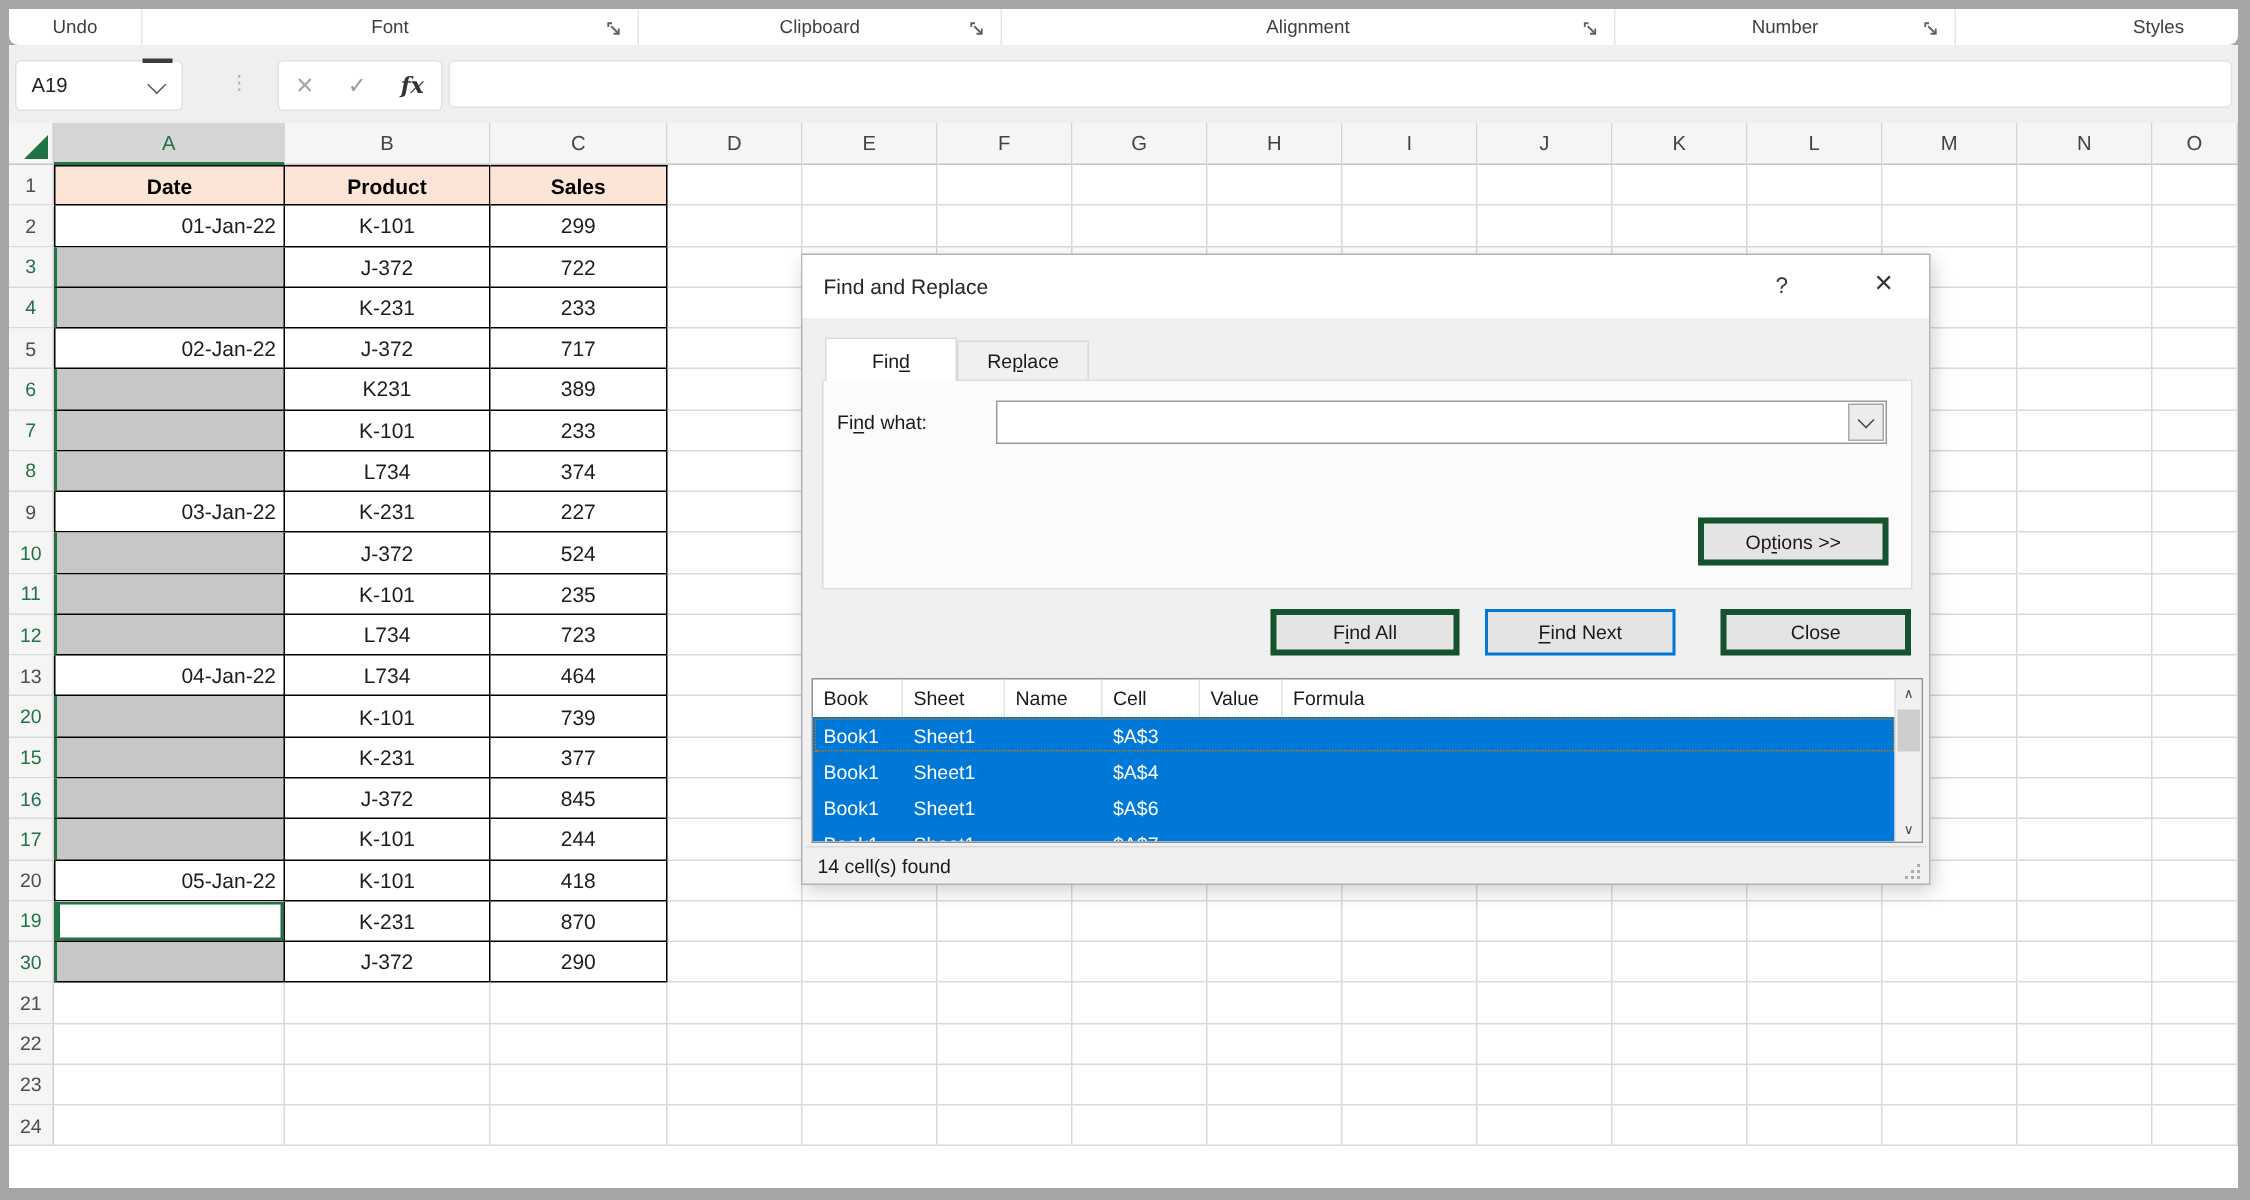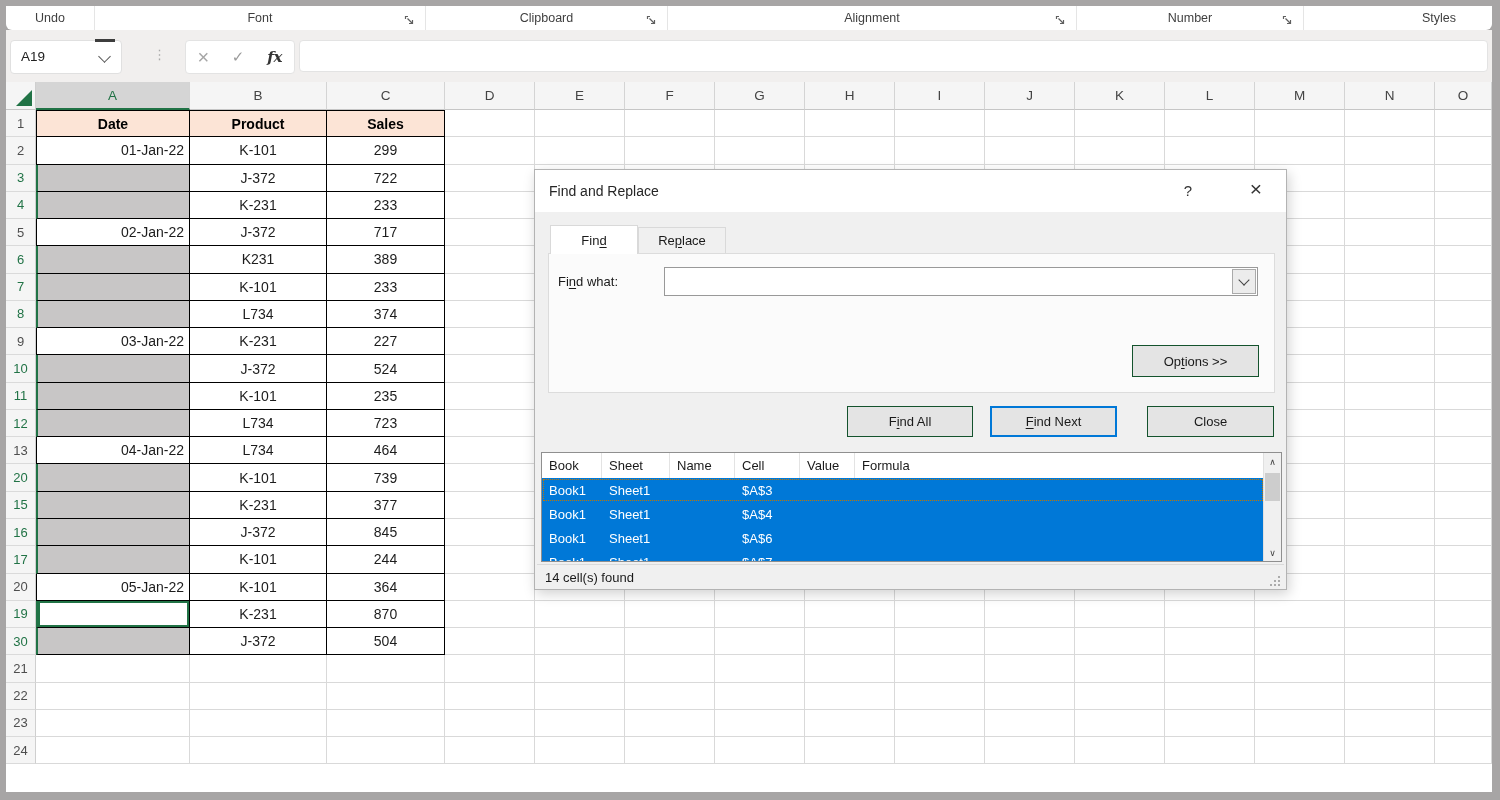--- a/index.html
+++ b/index.html
@@ -78,21 +78,21 @@
   .tab.active { background:#fff; border-bottom:none; z-index:3; }
   .tabpage { position:absolute; left:13px; top:83px; width:727px; height:140px; background:#fbfbfb;
              border:1px solid #dcdcdc; box-sizing:border-box; }
   .fw-label { position:absolute; left:23px; top:104px; z-index:4; }
   .combo { position:absolute; left:129px; top:97px; width:594px; height:29px; background:#fff;
            border:1px solid #999; box-sizing:border-box; z-index:4; }
   .combo-btn { position:absolute; right:1px; top:1px; bottom:1px; width:22px; background:#ececec;
                border:1px solid #aaa; display:flex; align-items:center; justify-content:center; cursor:pointer; }
   .combo-chev { width:7px; height:7px; border-right:1.5px solid #444; border-bottom:1.5px solid #444;
                 transform:rotate(45deg); margin-top:-3px; }
-  .btn { position:absolute; box-sizing:border-box; background:#e4e4e4; border:1px solid #14532d;
+  .btn { position:absolute; box-sizing:border-box; background:#e4e4e4; border:4px solid #14532d;
          display:flex; align-items:center; justify-content:center; font-size:13px; cursor:pointer; z-index:4; }
   .btn-options { left:597px; top:175px; width:127px; height:32px; }
   .btn-findall { left:312px; top:236px; width:126px; height:31px; }
   .btn-findnext { left:455px; top:236px; width:127px; height:31px; border:2px solid #0078D7; }
   .btn-close { left:612px; top:236px; width:127px; height:31px; }
   .rlist { position:absolute; left:6px; top:282px; width:741px; height:110px; background:#fff;
            border:1px solid #8f8f8f; box-sizing:border-box; overflow:hidden; }
   .rl-hdr { display:flex; height:25px; margin-right:17px; }
   .rl-hc { box-sizing:border-box; padding-left:7px; border-right:1px solid #e3e3e3; height:100%;
            display:flex; align-items:center; flex:0 0 auto; font-size:13px; color:#1a1a1a; }
@@ -503,21 +503,21 @@
           <div class="c" style="width: 90px;"></div>
           <div class="c" style="width: 90px;"></div>
           <div class="c" style="width: 90px;"></div>
           <div class="c" style="width: 90px;"></div>
           <div class="c" style="width: 57px;"></div>
         </div>
         <div class="grow">
           <div class="g">20</div>
           <div class="c t al ar" style="width: 154px;">05-Jan-22</div>
           <div class="c t" style="width: 137px;">K-101</div>
-          <div class="c t" style="width: 118px;">364</div>
+          <div class="c t" style="width: 118px;">418</div>
           <div class="c" style="width: 90px;"></div>
           <div class="c" style="width: 90px;"></div>
           <div class="c" style="width: 90px;"></div>
           <div class="c" style="width: 90px;"></div>
           <div class="c" style="width: 90px;"></div>
           <div class="c" style="width: 90px;"></div>
           <div class="c" style="width: 90px;"></div>
           <div class="c" style="width: 90px;"></div>
           <div class="c" style="width: 90px;"></div>
           <div class="c" style="width: 90px;"></div>
@@ -539,21 +539,21 @@
           <div class="c" style="width: 90px;"></div>
           <div class="c" style="width: 90px;"></div>
           <div class="c" style="width: 90px;"></div>
           <div class="c" style="width: 90px;"></div>
           <div class="c" style="width: 57px;"></div>
         </div>
         <div class="grow">
           <div class="g gsel">30</div>
           <div class="c t selA" style="width: 154px;"></div>
           <div class="c t" style="width: 137px;">J-372</div>
-          <div class="c t" style="width: 118px;">504</div>
+          <div class="c t" style="width: 118px;">290</div>
           <div class="c" style="width: 90px;"></div>
           <div class="c" style="width: 90px;"></div>
           <div class="c" style="width: 90px;"></div>
           <div class="c" style="width: 90px;"></div>
           <div class="c" style="width: 90px;"></div>
           <div class="c" style="width: 90px;"></div>
           <div class="c" style="width: 90px;"></div>
           <div class="c" style="width: 90px;"></div>
           <div class="c" style="width: 90px;"></div>
           <div class="c" style="width: 90px;"></div>

